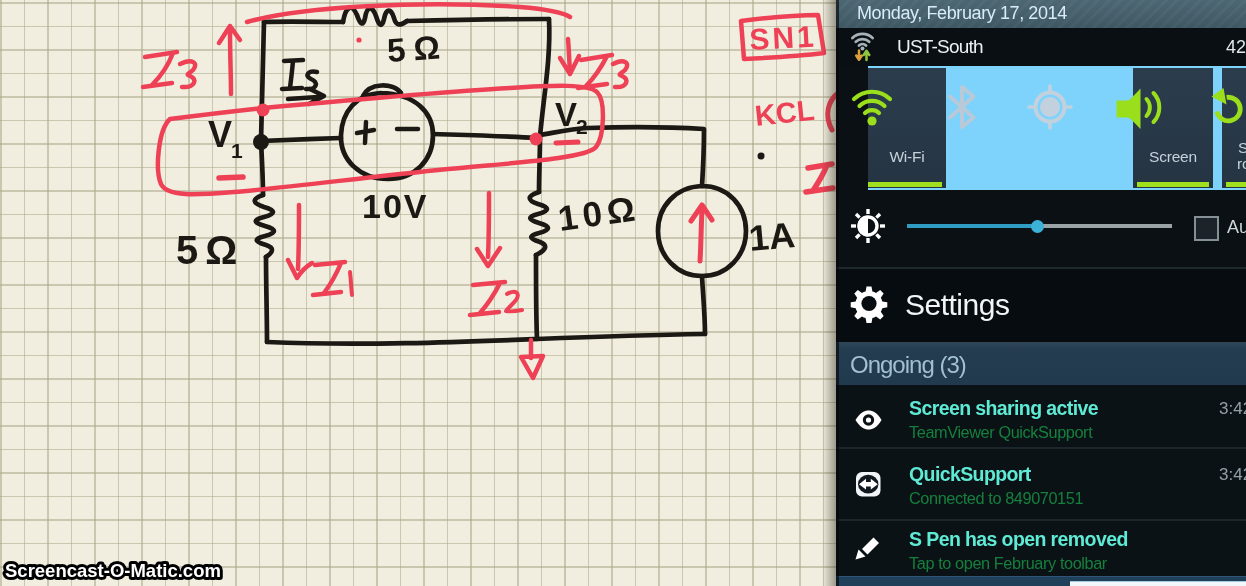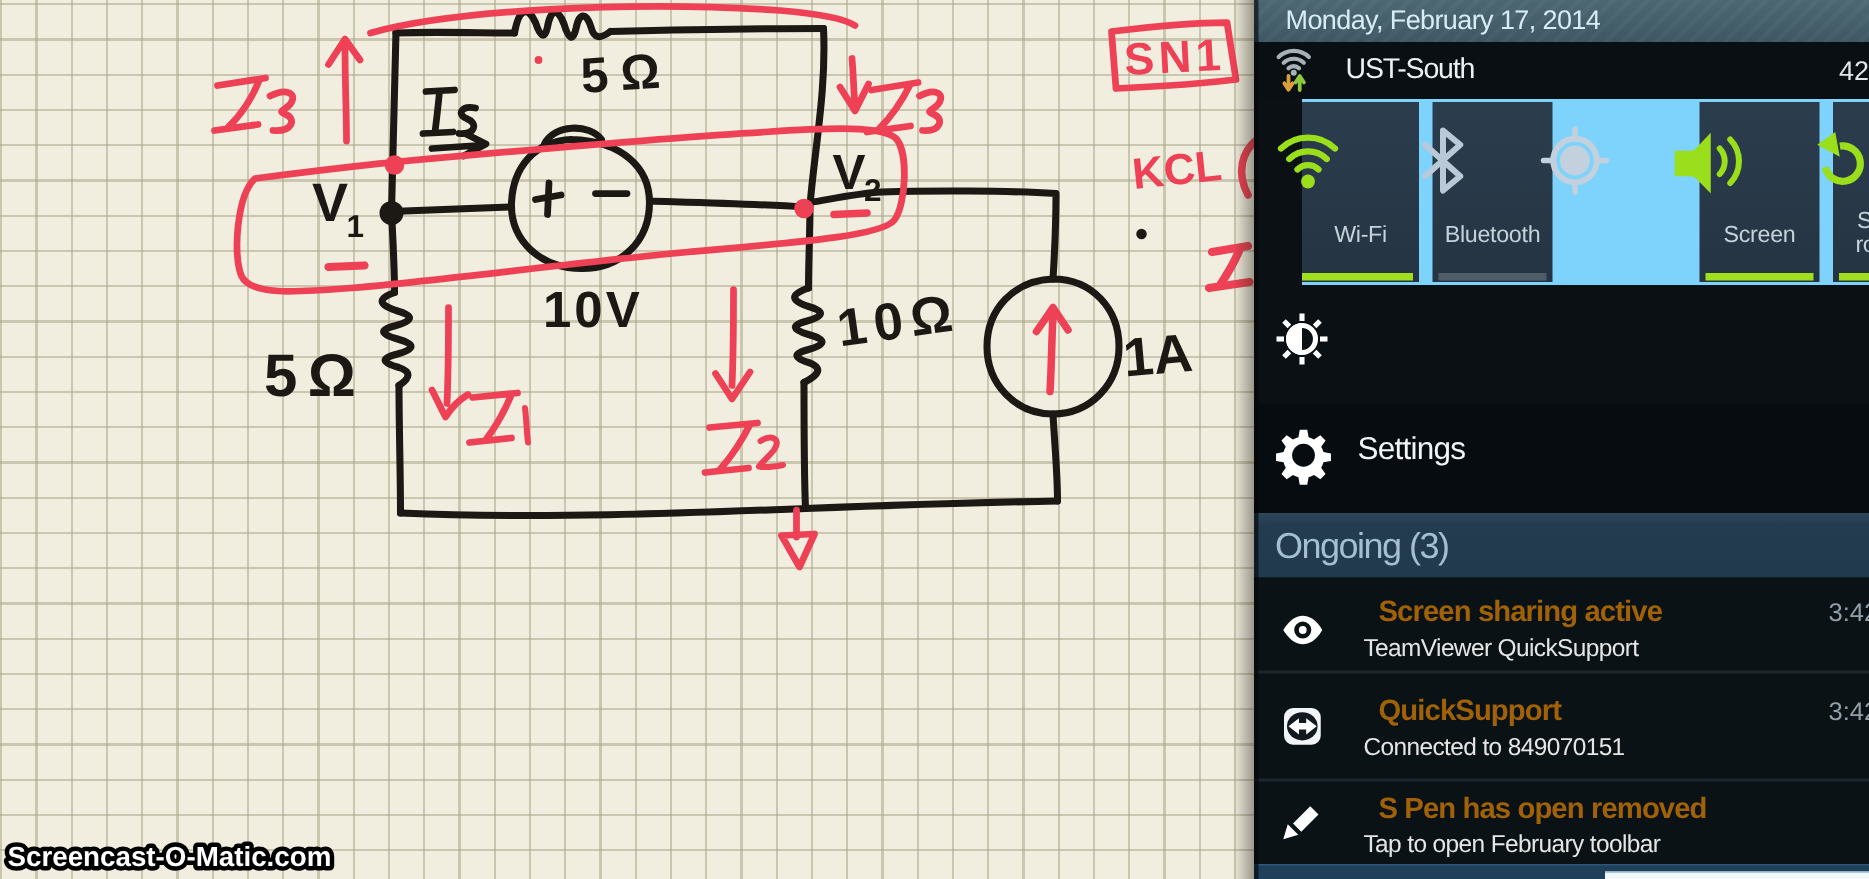--- a/index.html
+++ b/index.html
@@ -27,27 +27,27 @@
   .tile .lbl{position:absolute;left:0;width:100%;top:81px;text-align:center;font-size:15.5px;color:#c5d2db;line-height:15.5px;letter-spacing:-0.2px;}
   .tile .bar{position:absolute;left:4px;right:4px;top:113.5px;height:5px;background:#9fdf1d;}
   .tile .bar.off{background:#4e5d68;}
   .brightrow{position:absolute;left:0;top:190px;width:410px;height:77px;background:#0b1014;border-bottom:2px solid #1e282d;}
   .track{position:absolute;left:71px;top:34px;width:265px;height:4px;background:#9aa4a7;}
   .track .fill{position:absolute;left:0;top:0;width:129px;height:4px;background:#2f9dc1;}
   .thumb{position:absolute;left:124px;top:-4.5px;width:13px;height:13px;border-radius:6.5px;background:#3cb2d8;}
   .checkbox{position:absolute;left:358px;top:26px;width:21px;height:21px;border:2px solid #848f96;background:#1c2429;}
   .autolbl{position:absolute;left:391px;top:27px;font-size:18px;color:#cdd6db;}
   .setrow{position:absolute;left:0;top:269px;width:410px;height:73px;background:#070c10;}
-  .setrow .lbl{position:absolute;left:69px;top:19px;font-size:21px;letter-spacing:-0.5px;color:#f2f5f7;}
+  .setrow .lbl{position:absolute;left:69px;top:19px;font-size:30px;letter-spacing:-0.5px;color:#f2f5f7;}
   .ongoing{position:absolute;left:0;top:342px;width:456px;height:43px;
     background:linear-gradient(to bottom,#2f4759 0px,#233c4f 8px,#213a4d 43px);}
   .ongoing span{position:absolute;left:14px;top:9px;font-size:24px;letter-spacing:-1px;color:#a3bfd2;}
   .notifs{position:absolute;left:0;top:385px;width:410px;height:191px;background:#0a1216;}
-  .notif .t{position:absolute;left:83px;font-size:19.5px;letter-spacing:-0.6px;font-weight:bold;color:#a16207;}
-  .notif .s{position:absolute;left:73px;font-size:16.3px;letter-spacing:-0.4px;color:#e5e5e5;}
+  .notif .t{position:absolute;left:73px;font-size:19.5px;letter-spacing:-0.6px;font-weight:bold;color:#5eead4;}
+  .notif .s{position:absolute;left:73px;font-size:16.3px;letter-spacing:-0.4px;color:#15803d;}
   .notif .tm{position:absolute;left:383px;font-size:17px;color:#93a0a7;}
   .div1{position:absolute;left:0;top:62px;width:410px;height:2px;background:#1c262c;}
   .div2{position:absolute;left:0;top:134px;width:410px;height:2px;background:#1c262c;}
   .bstrip{position:absolute;left:0;top:576px;width:410px;height:10px;background:#20405a;border-top:1px solid #2d567a;}
   .wbox{position:absolute;left:234px;top:581px;width:176px;height:5px;background:#f2f7fa;border-top:1px solid #a5cbe2;}
 </style>
 </head>
 <body>
 <div id="stage">
   <div class="paper"></div>
@@ -163,32 +163,36 @@
           <path d="M10,18.5 v8.5 M7.2,23.5 l2.8,4.3 2.8,-4.3" stroke="#dba03c" stroke-width="2.5"></path>
           <path d="M17.5,28 v-8.5 M14.7,23 l2.8,-4.3 2.8,4.3" stroke="#8ec63f" stroke-width="2.5"></path>
         </g>
       </svg>
     </div>
     <div class="togglerow">
       <div class="tile" id="t1" style="left:0px;width:78px">
           <div class="lbl">Wi-Fi</div>
           <div class="bar" style="left:0"></div>
         </div>
-      <div class="tile" id="t2" style="left:87px;width:80px">
-          <div class="lbl">Bluetooth</div>
-          <div class="bar off"></div>
-        </div>
       <div class="tile" id="t4" style="left:265px;width:80px">
           <div class="lbl">Screen</div>
           <div class="bar"></div>
         </div>
       <div class="tile" id="t5" style="left:354px;width:80px">
           <div class="lbl" style="top:72px">Screen<br>rotation</div>
           <div class="bar"></div>
         </div>
+    </div>
+    <div class="brightrow">
+      <div class="track">
+          <div class="fill"></div>
+          <div class="thumb"></div>
+        </div>
+      <div class="checkbox"></div>
+        <div class="autolbl">Au</div>
     </div>
     <div class="setrow">
         <div class="lbl">Settings</div>
       </div>
     <div class="ongoing">
         <span>Ongoing (3)</span>
       </div>
     <div class="notifs">
       <div class="notif">
         <div class="t" style="top:12px">Screen sharing active</div>

